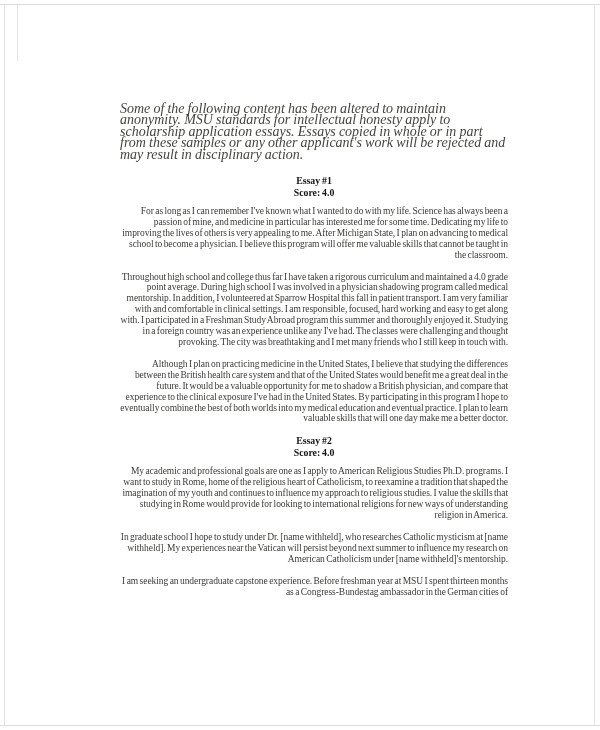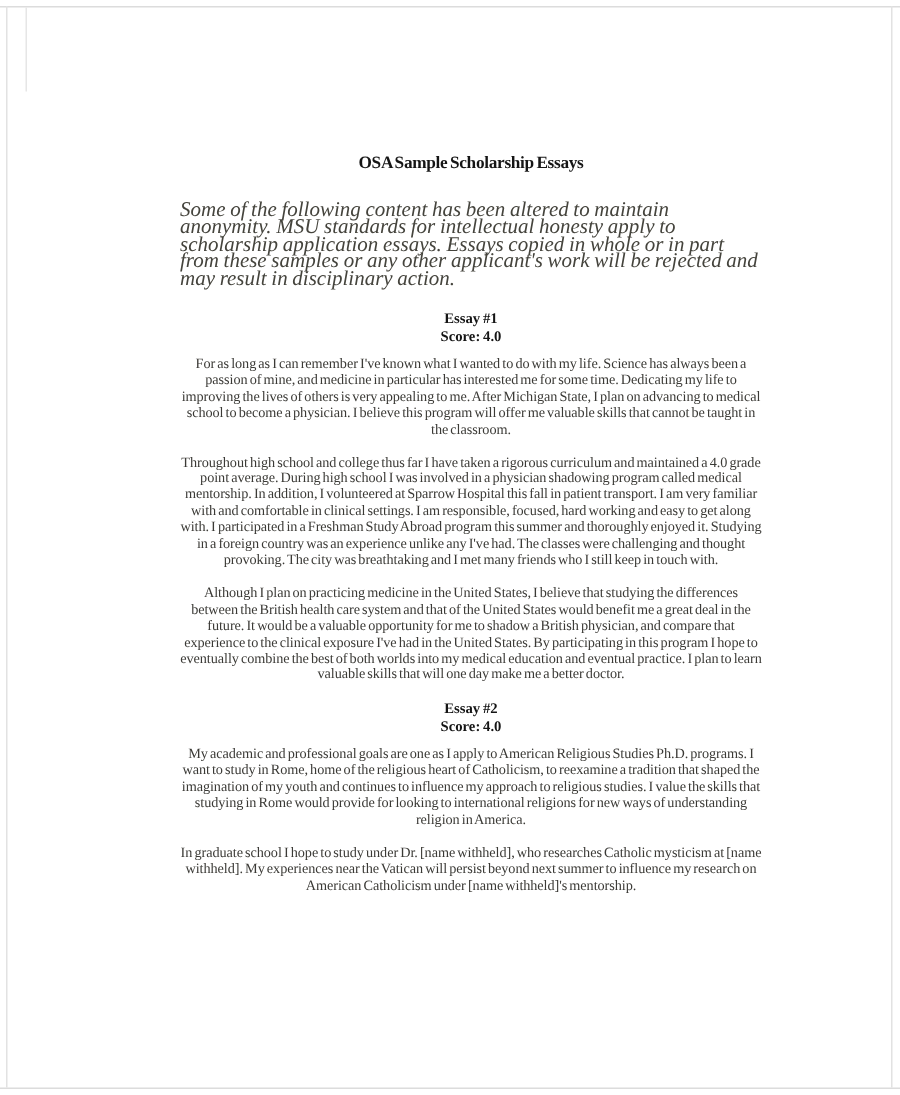--- a/index.html
+++ b/index.html
@@ -59,55 +59,55 @@
     margin: 0 0 8px 0;
     text-align: center;
   }
   .para {
     font-size: 9.5px;
     line-height: 10.9px;
     word-spacing: -0.9px;
     letter-spacing: -0.05px;
     color: #3b3a36;
     margin: 0 0 11px 0;
-    text-align: center;
+    text-align: right;
   }
   .essay-section { margin: 0; }
   .essay-section + .essay-section { margin-top: 1px; }
 </style>
 </head>
 <body>
 
 <div class="page">
 
   <div class="edge edge-top"></div>
   <div class="edge edge-bottom"></div>
   <div class="edge edge-left"></div>
   <div class="edge edge-right"></div>
   <div class="edge edge-artifact"></div>
 
   <div class="content">
 
-    <h1 class="doc-title">OSA Sample Scholarship Essays</h1>
 
     <p class="disclaimer">Some of the following content has been altered to maintain anonymity. MSU standards for intellectual honesty apply to scholarship application essays.  Essays copied in whole or in part from these samples or any other applicant's work will be rejected and may result in disciplinary action.</p>
 
     <div class="essay-section">
       <div class="essay-head">
         <div>Essay #1</div>
         <div>Score: 4.0</div>
       </div>
       <p class="para">For as long as I can remember I've known what I wanted to do with my life. Science has always been a passion of mine, and medicine in particular has interested me for some time. Dedicating my life to improving the lives of others is very appealing to me. After Michigan State, I plan on advancing to medical school to become a physician. I believe this program will offer me valuable skills that cannot be taught in the classroom.</p>
       <p class="para">Throughout high school and college thus far I have taken a rigorous curriculum and maintained a 4.0 grade point average. During high school I was involved in a physician shadowing program called medical mentorship. In addition, I volunteered at Sparrow Hospital this fall in patient transport. I am very familiar with and comfortable in clinical settings. I am responsible, focused, hard working and easy to get along with. I participated in a Freshman Study Abroad program this summer and thoroughly enjoyed it. Studying in a foreign country was an experience unlike any I've had. The classes were challenging and thought provoking. The city was breathtaking and I met many friends who I still keep in touch with.</p>
       <p class="para">Although I plan on practicing medicine in the United States, I believe that studying the differences between the British health care system and that of the United States would benefit me a great deal in the future. It would be a valuable opportunity for me to shadow a British physician, and compare that experience to the clinical exposure I've had in the United States. By participating in this program I hope to eventually combine the best of both worlds into my medical education and eventual practice. I plan to learn valuable skills that will one day make me a better doctor.</p>
     </div>
 
     <div class="essay-section">
       <div class="essay-head">
         <div>Essay #2</div>
         <div>Score: 4.0</div>
       </div>
       <p class="para">My academic and professional goals are one as I apply to American Religious Studies Ph.D. programs. I want to study in Rome, home of the religious heart of Catholicism, to reexamine a tradition that shaped the imagination of my youth and continues to influence my approach to religious studies. I value the skills that studying in Rome would provide for looking to international religions for new ways of understanding religion in America.</p>
       <p class="para">In graduate school I hope to study under Dr. [name withheld], who researches Catholic mysticism at [name withheld]. My experiences near the Vatican will persist beyond next summer to influence my research on American Catholicism under [name withheld]'s mentorship.</p>
+      <p class="para">I am seeking an undergraduate capstone experience. Before freshman year at MSU I spent thirteen months as a Congress-Bundestag ambassador in the German cities of</p>
     </div>
 
   </div>
 </div>
 
 </body></html>

